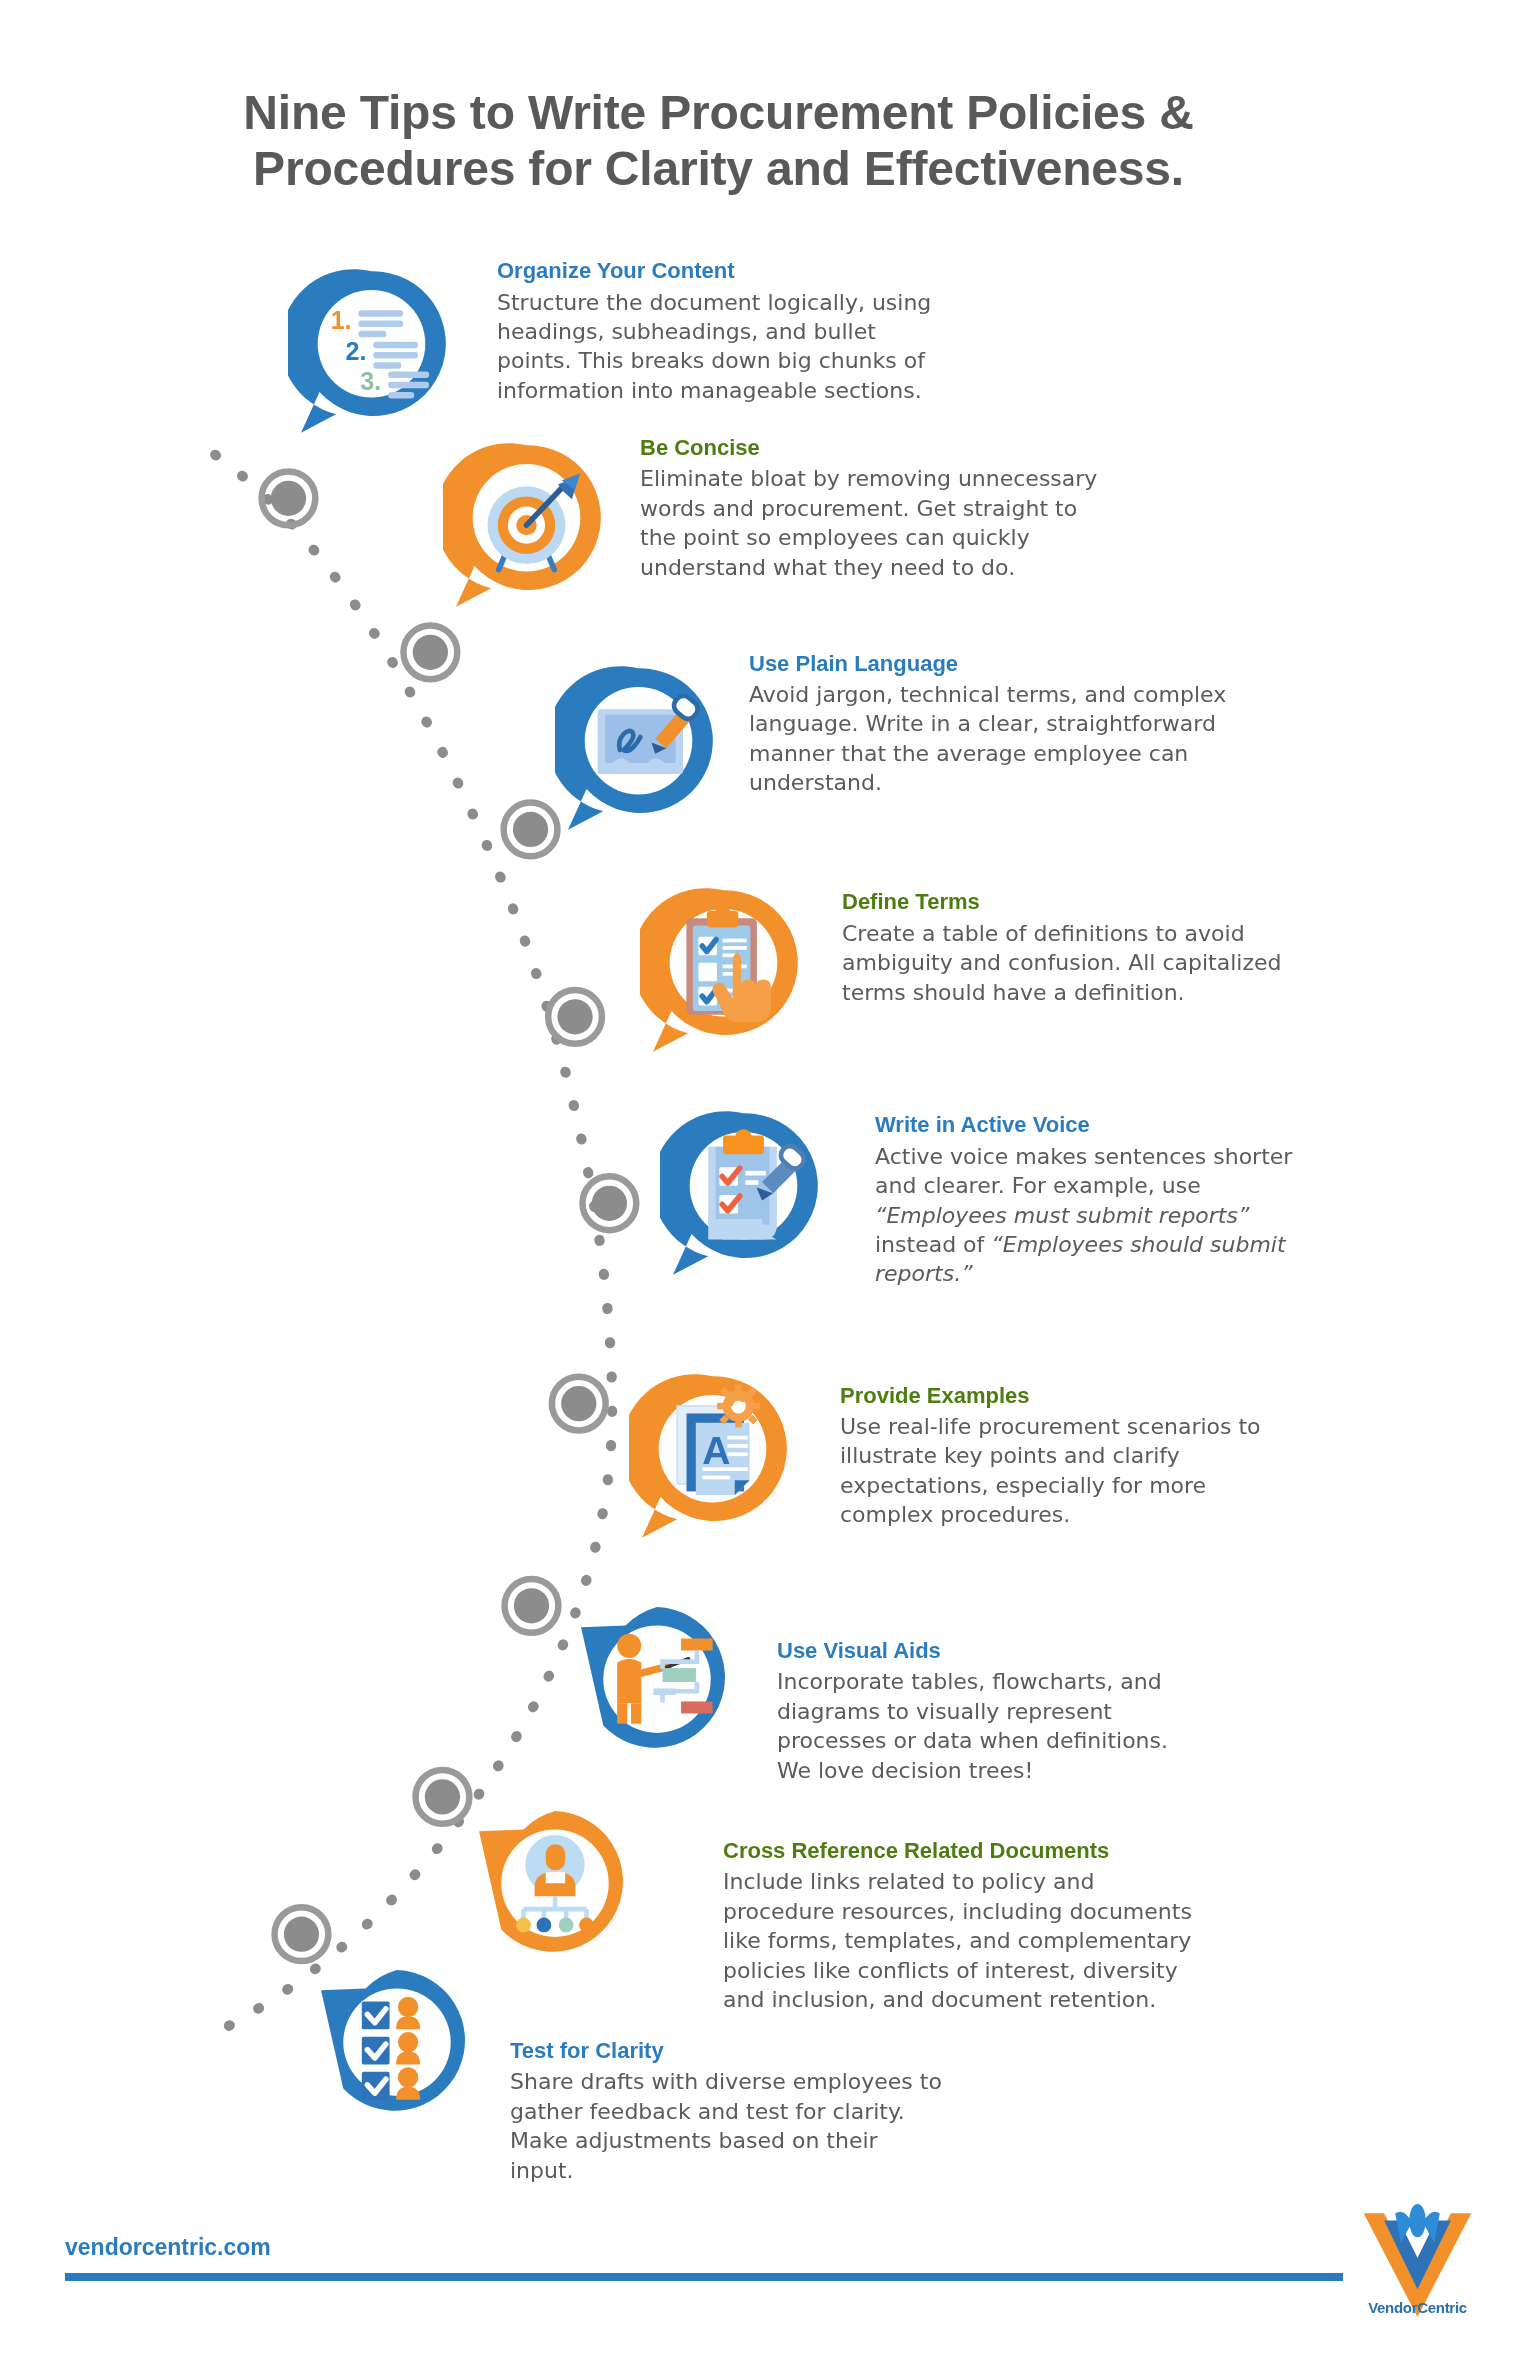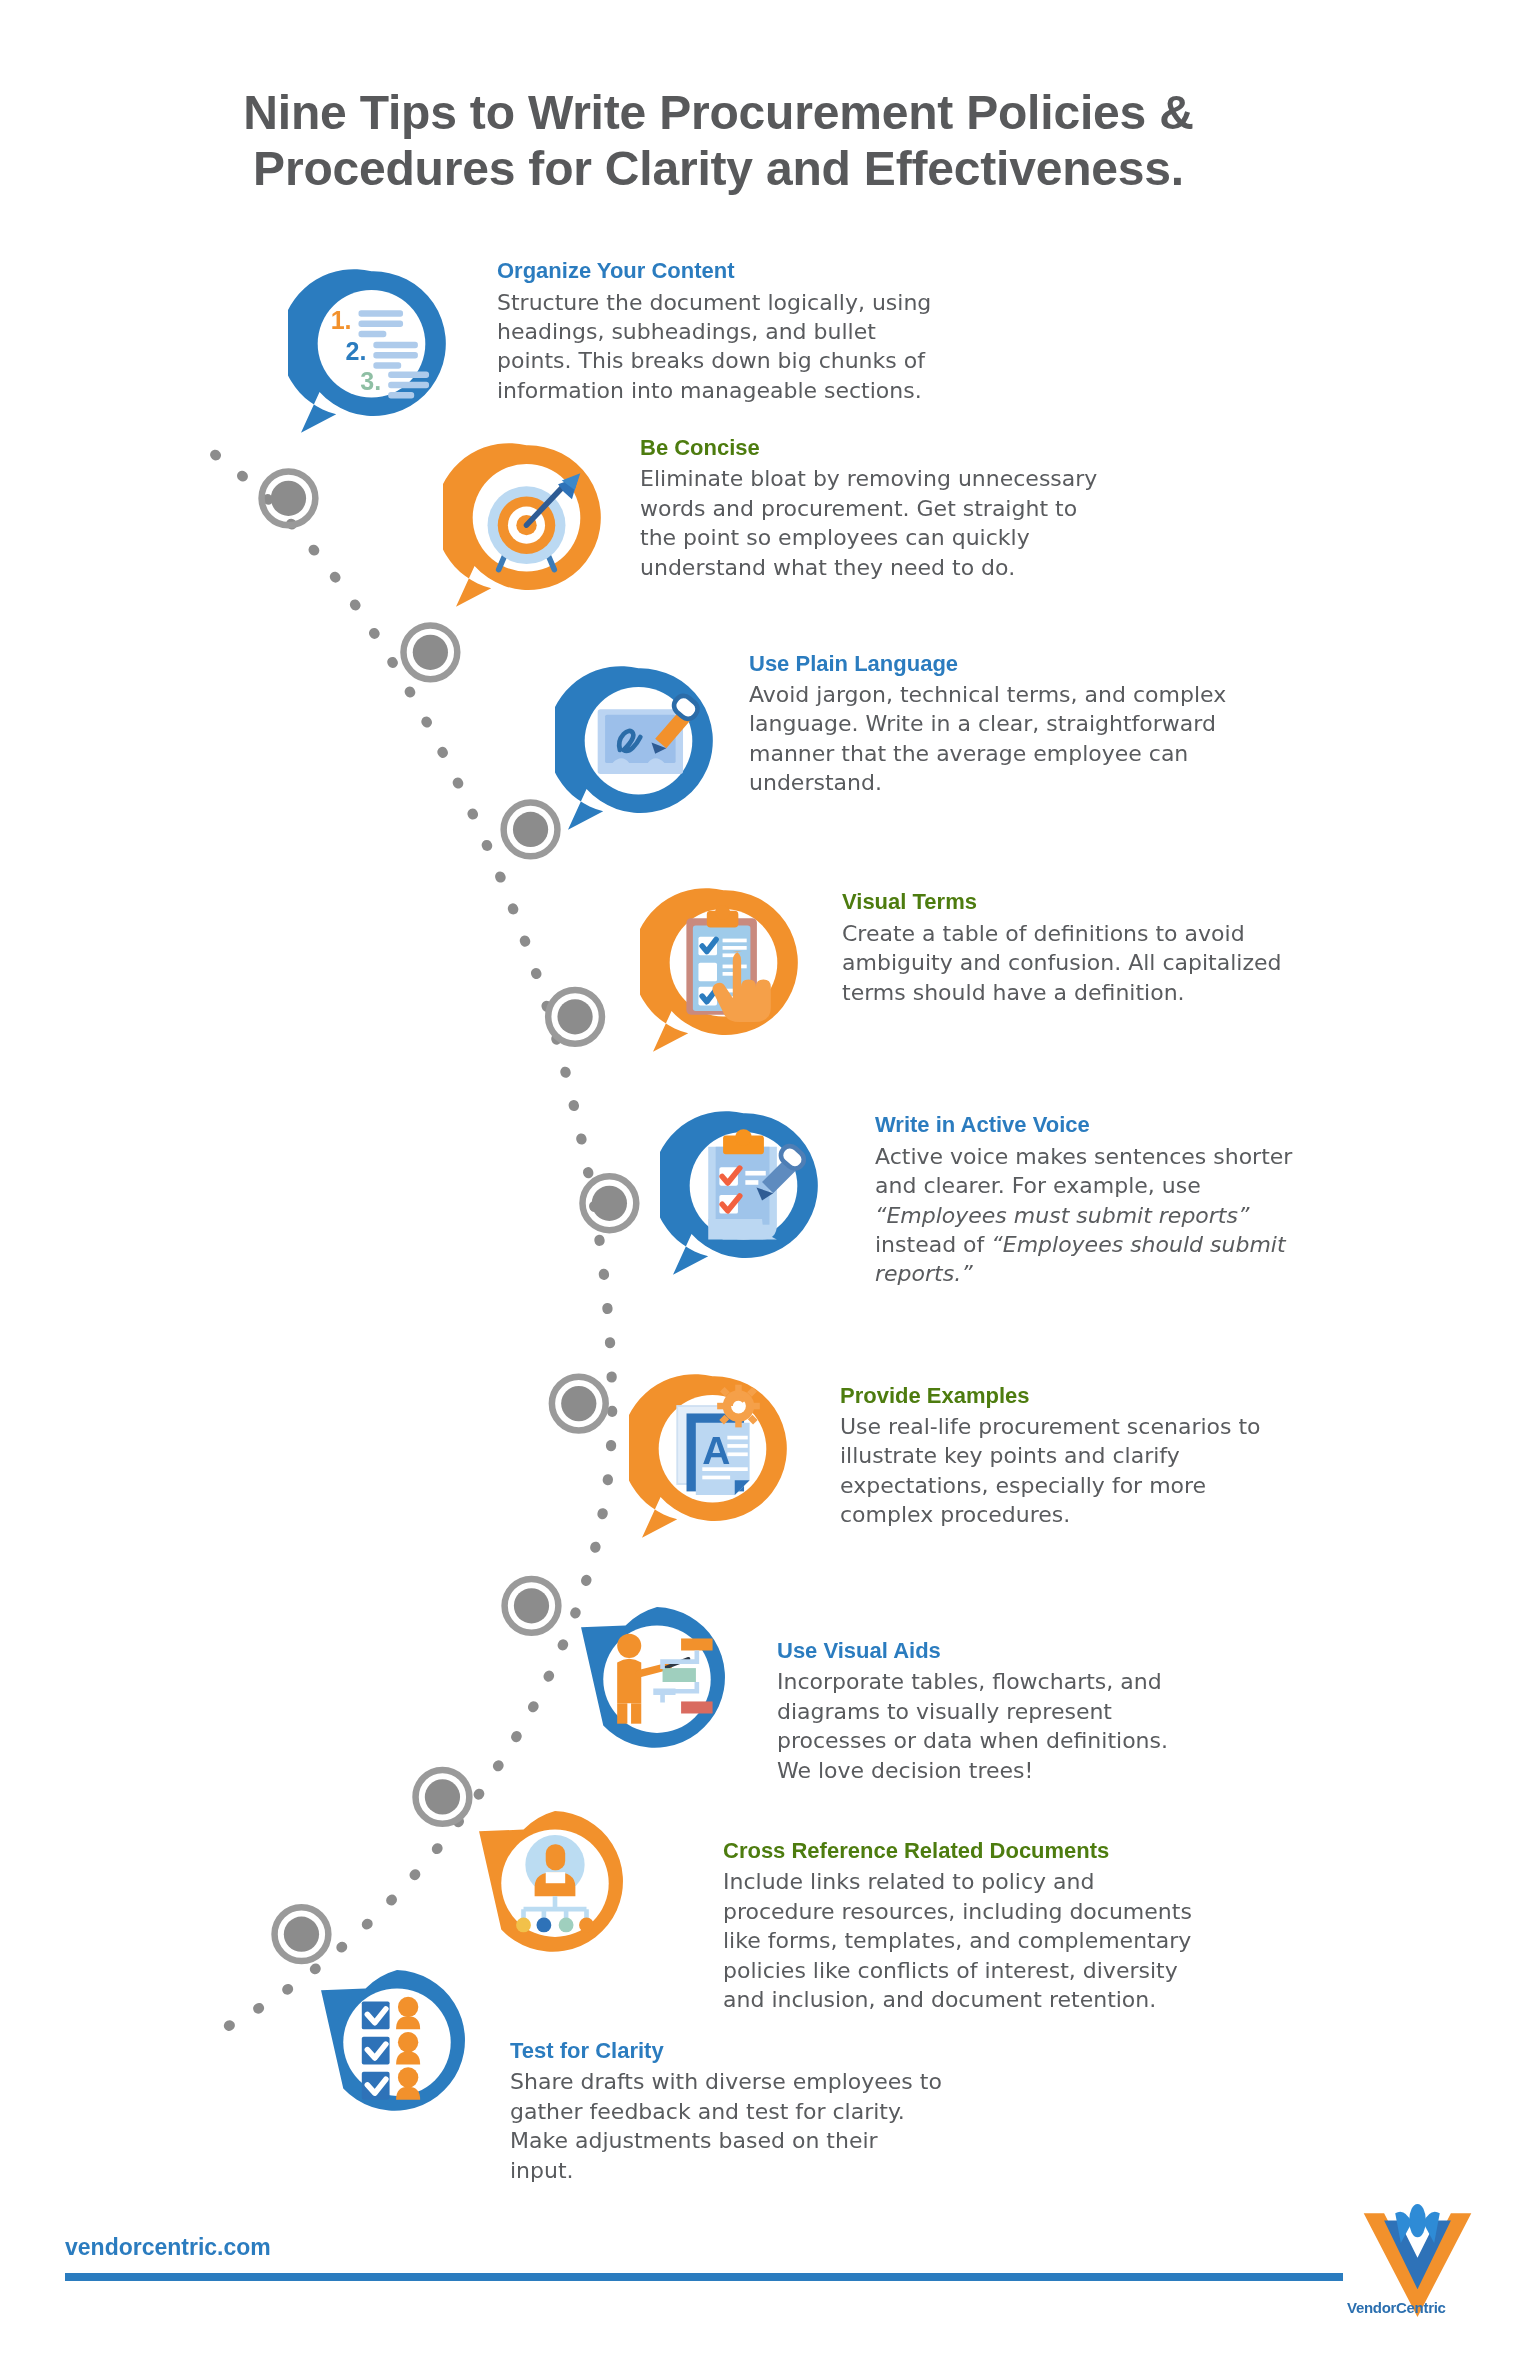--- a/index.html
+++ b/index.html
@@ -46,21 +46,21 @@
     font-family:"Liberation Sans", sans-serif;
     font-weight:bold; font-size:23px; color:#2B7CBF;
   }
   .footer-rule {
     position:absolute; left:65px; top:2273px; width:1278px; height:8.3px;
     background:#2B7CBF;
   }
   .logo { position:absolute; left:1347px; top:2200px; width:141px; height:121px; }
   .logo-word {
     position:absolute; left:1347px; top:2299px; width:141px;
-    text-align:left;
+    text-align:center;
     font-family:"Liberation Sans", sans-serif;
     font-weight:bold; font-size:15px; color:#2B6FAF; letter-spacing:-0.3px;
   }
 </style>
 </head>
 <body>
 
 <div class="page">
 
   <h1 class="title">
@@ -199,21 +199,21 @@
         <rect x="89" y="92" width="26" height="4" fill="#ffffff"></rect>
         <rect x="89" y="100" width="18" height="4" fill="#ffffff"></rect>
         <rect x="63" y="116" width="20" height="20" rx="2" fill="#ffffff"></rect>
         <path d="M67 126 l5 6 l10 -13" fill="none" stroke="#2B7CBF" stroke-width="6" stroke-linecap="round" stroke-linejoin="round"></path>
         <rect x="89" y="118" width="26" height="4" fill="#ffffff"></rect>
         <rect x="89" y="126" width="16" height="4" fill="#ffffff"></rect>
         <path d="M100 78 q9 0 9 10 v28 q0 -8 8 -8 q8 0 8 8 q0 -8 8 -8 q8 0 8 8 v22 q0 16 -18 16 h-16 q-14 0 -18 -12 l-10 -20 q-3 -7 4 -10 q6 -2 9 4 l8 12 v-40 q0 -10 10 -10 z" fill="#F5A049"></path>
       </g>
     </svg>
     <div class="tiptext" style="left:202px; top:9.3px; width:445px;">
-      <div class="tip-head orange">Visual Terms</div>
+      <div class="tip-head orange">Define Terms</div>
       <div class="tip-body">Create a table of definitions to avoid ambiguity and confusion. All capitalized terms should have a definition.</div>
     </div>
   </div>
 
   <div class="tip" style="left:660px; top:1102px;">
     <svg class="badge" width="167" height="186" viewBox="0 0 180 200">
       <g>
         <path d="M90 12 A78 78 0 1 1 34 142 L14 186 L52 166 A78 78 0 0 1 90 12 Z" fill="#2B7CBF"></path>
         <circle cx="90" cy="90" r="58" fill="#ffffff"></circle>
         <path d="M52 48 h74 v84 q0 16 -16 16 h-58 z" fill="#BBD7F2"></path>

